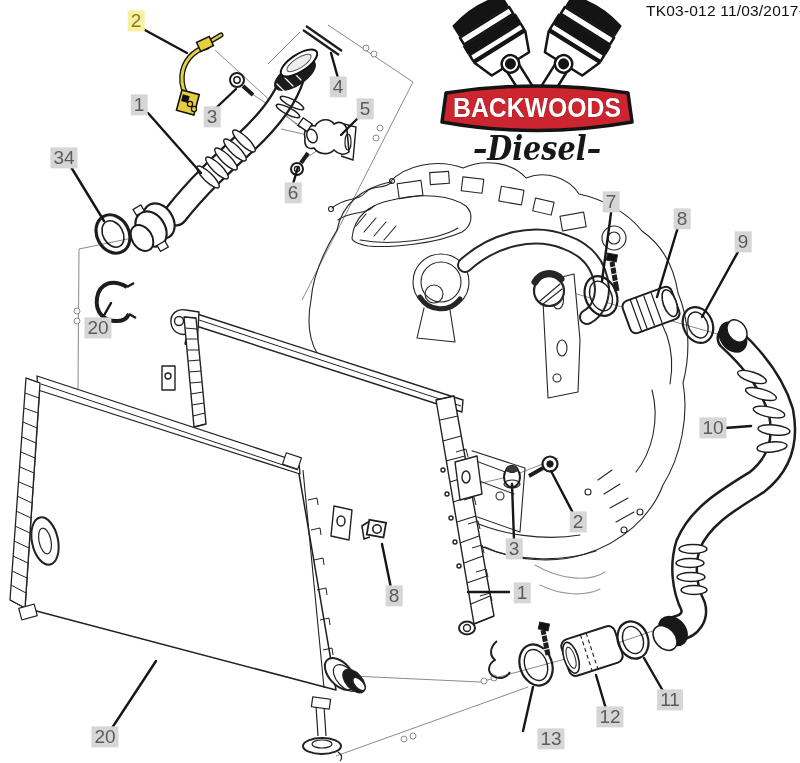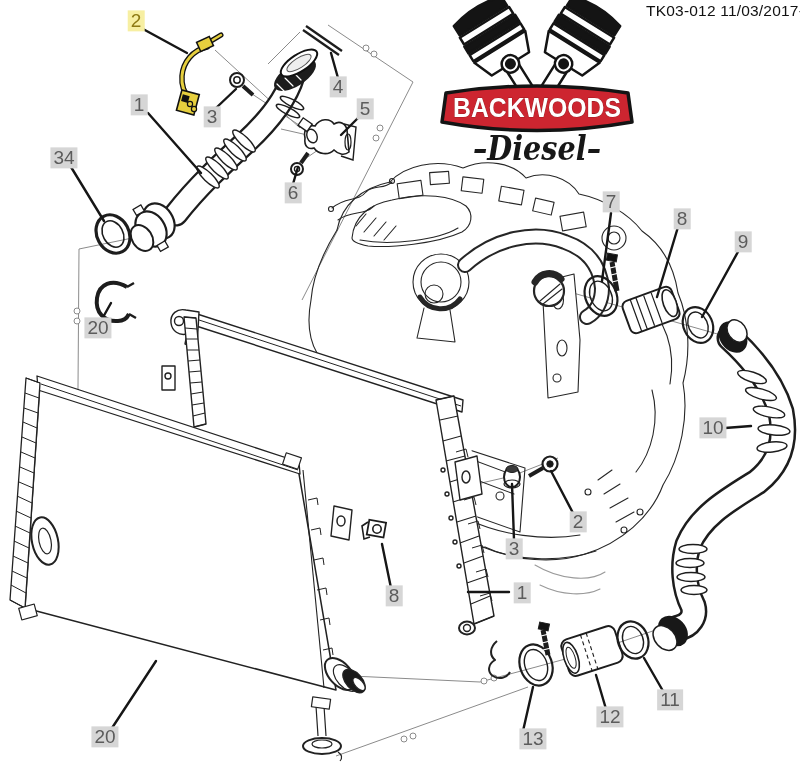--- a/index.html
+++ b/index.html
@@ -363,17 +363,17 @@
   <div class="co" style="left:98px;top:328px">20</div>
   <div class="co" style="left:611px;top:202px">7</div>
   <div class="co" style="left:682px;top:219px">8</div>
   <div class="co" style="left:743px;top:242px">9</div>
   <div class="co" style="left:713px;top:428px">10</div>
   <div class="co" style="left:578px;top:522px">2</div>
   <div class="co" style="left:514px;top:549px">3</div>
   <div class="co" style="left:522px;top:593px">1</div>
   <div class="co" style="left:394px;top:596px">8</div>
   <div class="co" style="left:105px;top:737px">20</div>
-  <div class="co" style="left:533px;top:739px">13</div>
+  <div class="co" style="left:551px;top:739px">13</div>
   <div class="co" style="left:610px;top:717px">12</div>
   <div class="co" style="left:670px;top:700px">11</div>
 
 </div>
 
 </body></html>

